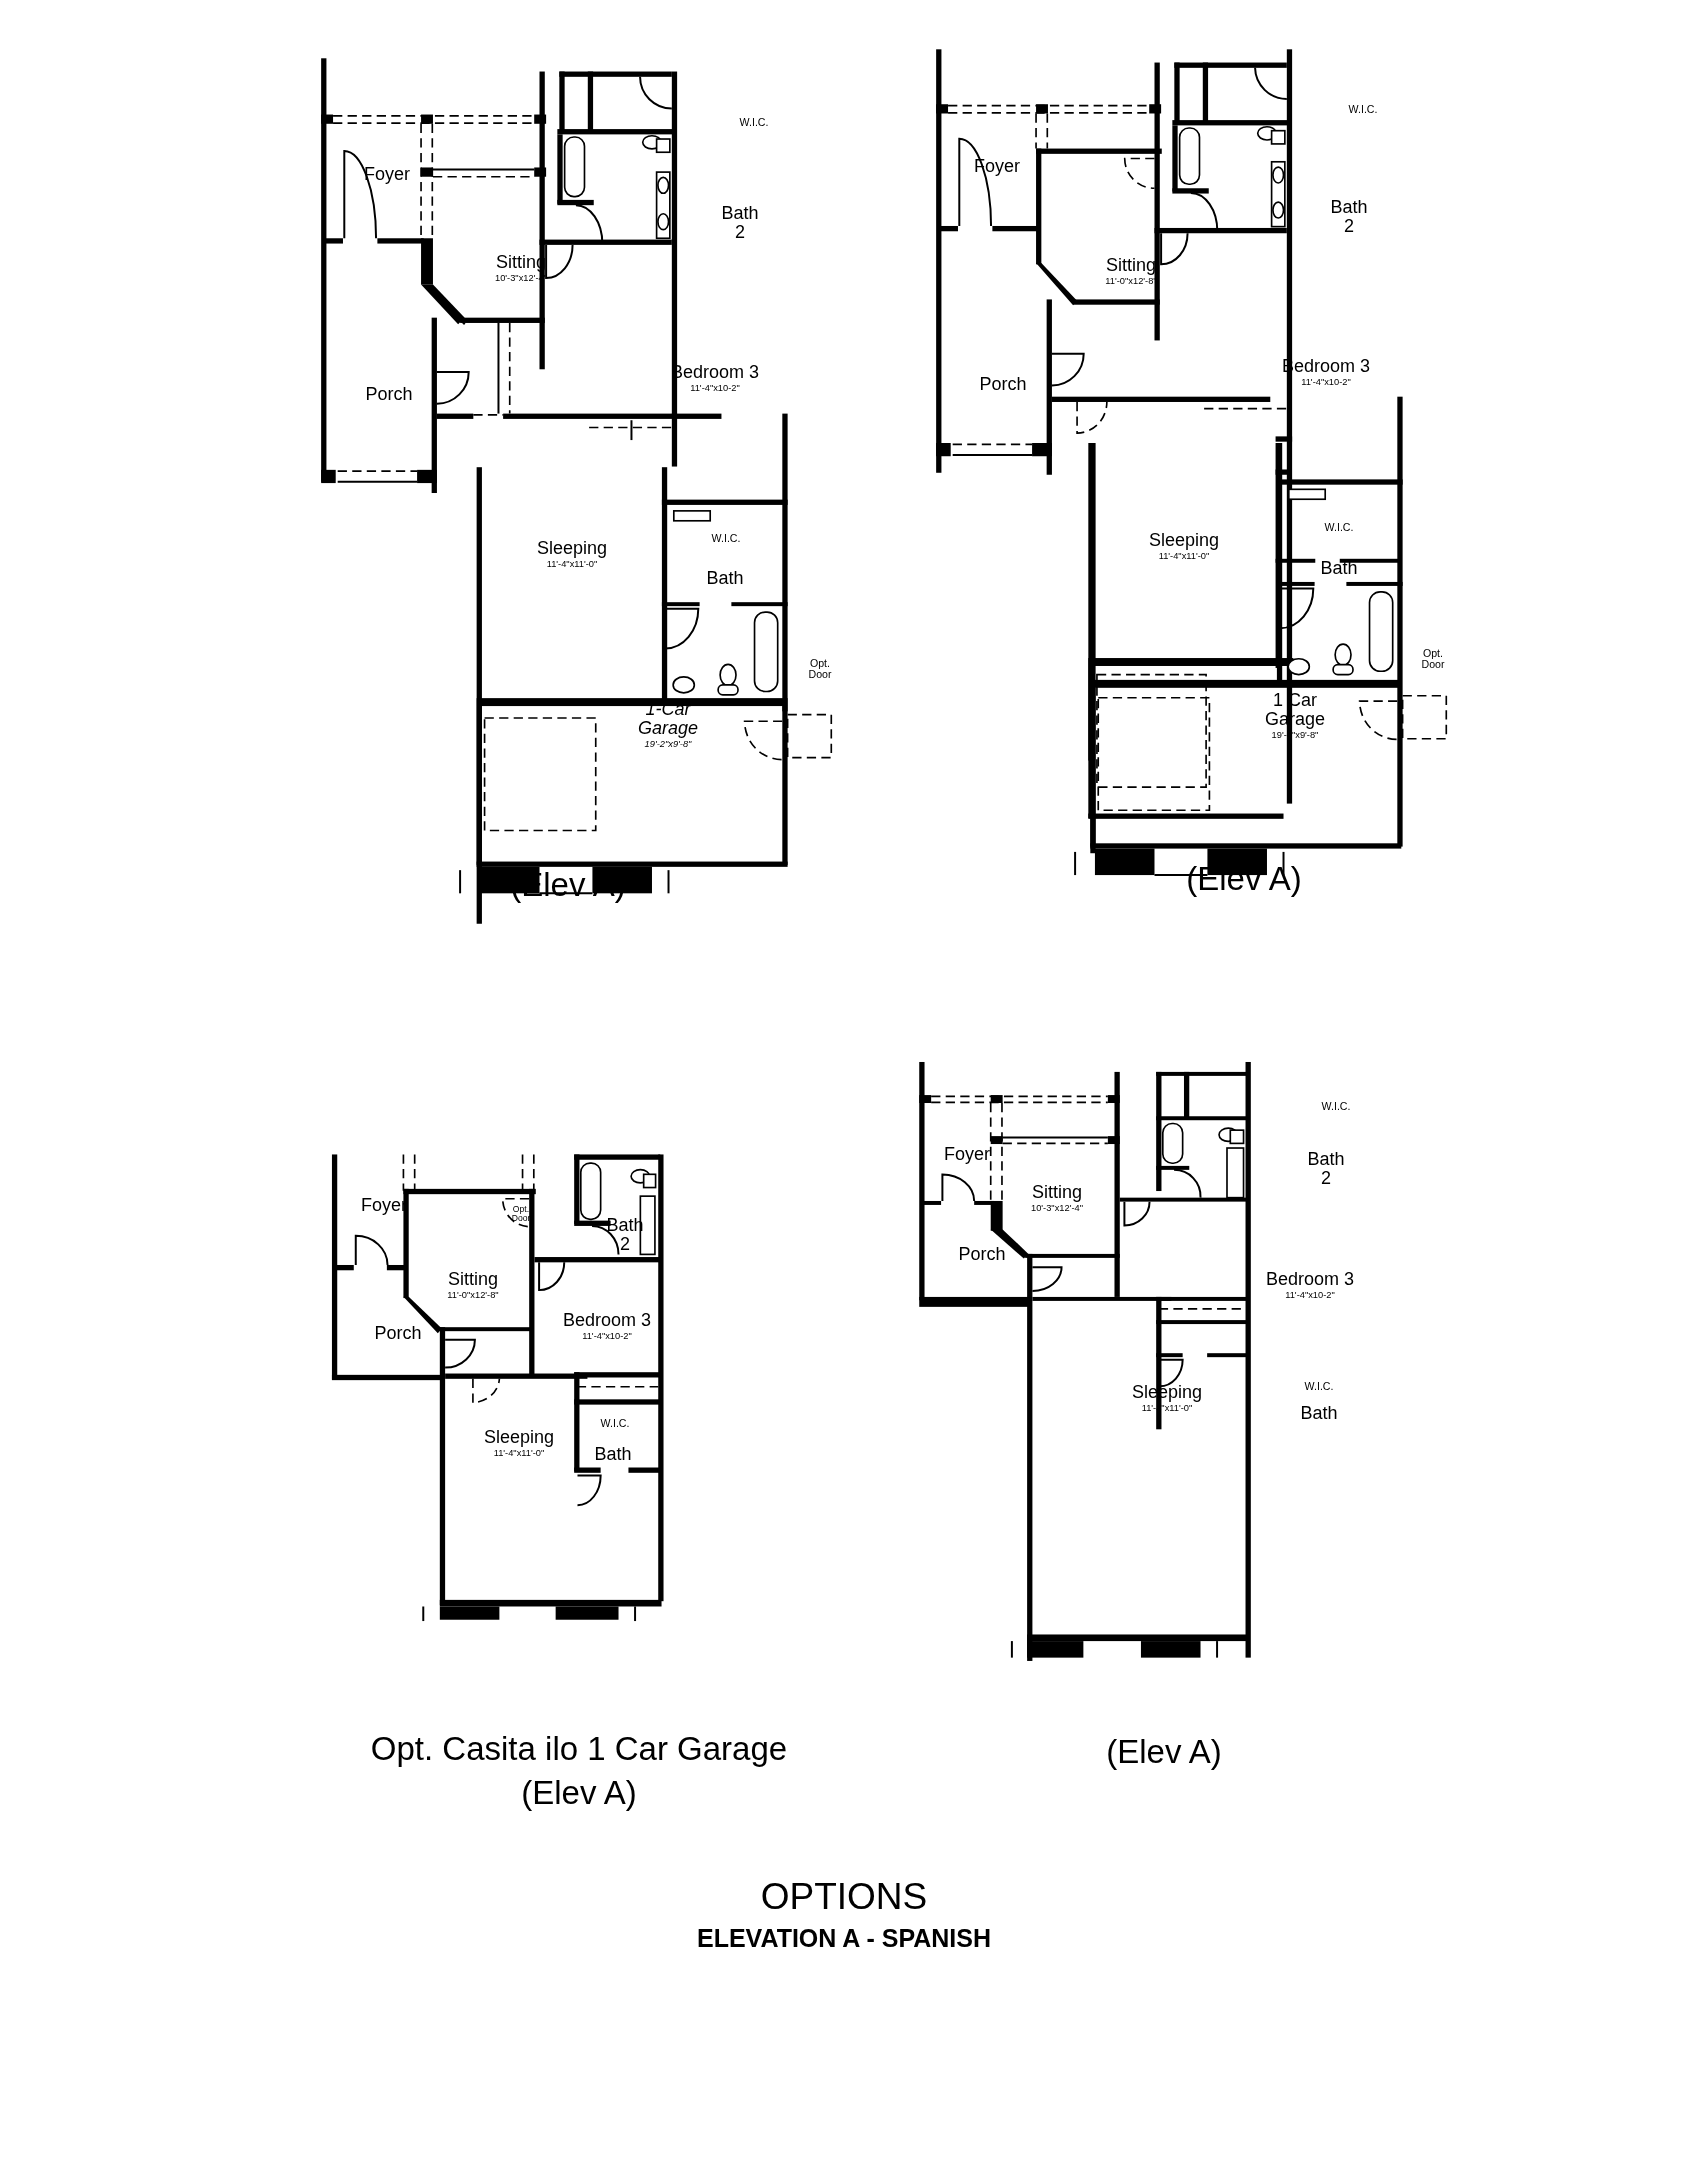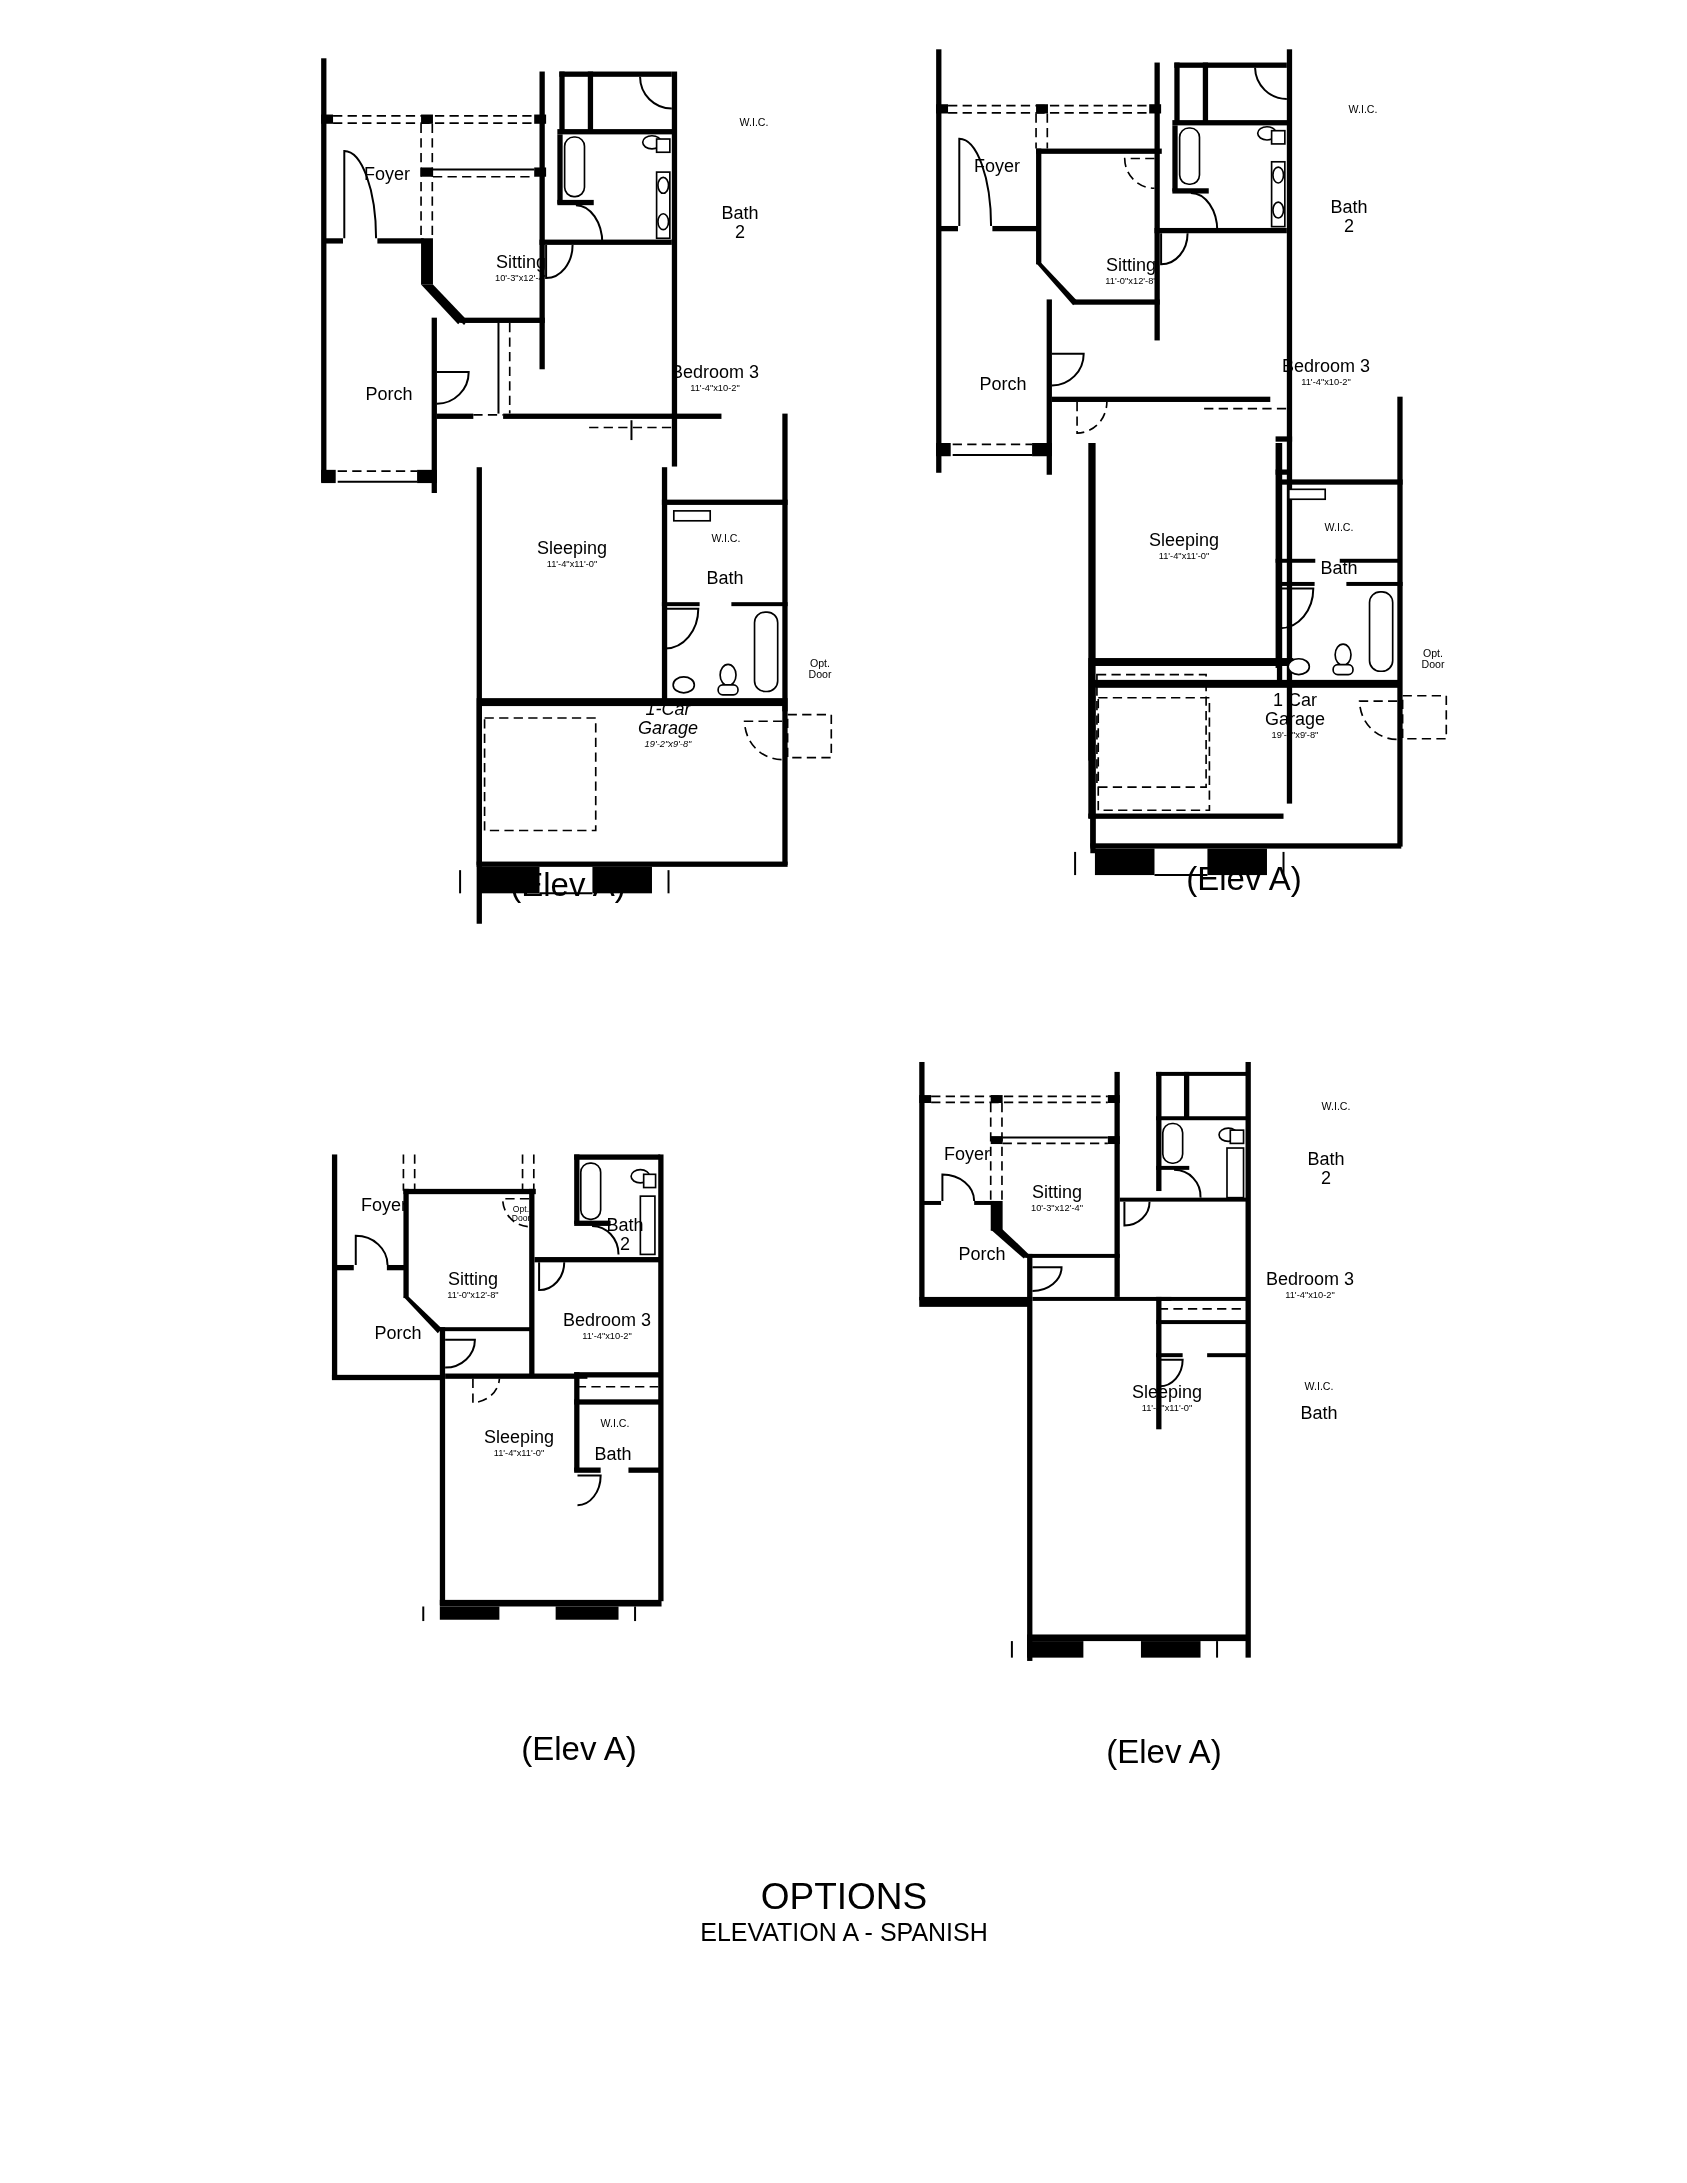--- a/index.html
+++ b/index.html
@@ -10,21 +10,21 @@
   .thin { stroke: #000; stroke-width: 3; fill: none; }
   .dash { stroke: #000; stroke-width: 2.5; fill: none; stroke-dasharray: 14 8; }
   .fix { stroke: #000; stroke-width: 2.5; fill: #fff; }
   .lbl { position: absolute; text-align: center; white-space: nowrap; transform: translateX(-50%); line-height: 1.05; }
   .room { font-size: 18px; }
   .dim { font-size: 9.3px; margin-top: 2.6px; }
   .small { font-size: 10.6px; }
   .caption { position: absolute; text-align: center; font-size: 33px; line-height: 44px; transform: translateX(-50%); white-space: nowrap; }
   .footer { position: absolute; left: 844px; transform: translateX(-50%); text-align: center; white-space: nowrap; }
   .footer .t1 { font-size: 37px; }
-  .footer .t2 { font-size: 25px; margin-top: 0; }
+  .footer .t2 { font-size: 25px; margin-top: 6px; font-weight: bold; }
 </style>
 </head>
 <body>
 
 <div class="plan" style="left:311px; top:53px; width:543px; height:794px;">
   <svg width="543" height="794" viewBox="0 0 820 1200">
 
     <rect class="wall" x="15" y="8" width="8" height="640"></rect>
 
     <rect class="wall" x="15" y="93" width="18" height="14"></rect>
@@ -411,20 +411,21 @@
   <div class="lbl room" style="left:413px; top:352px;">Bath</div>
 </div>
 
 <div class="caption" style="left:568px; top:863px;">
   <div>(Elev A)</div>
 </div>
 <div class="caption" style="left:1244px; top:857px;">
   <div>(Elev A)</div>
 </div>
 <div class="caption" style="left:579px; top:1727px;">
+  <div>Opt. Casita  ilo 1 Car Garage</div>
   <div>(Elev A)</div>
 </div>
 <div class="caption" style="left:1164px; top:1730px;">
   <div>(Elev A)</div>
 </div>
 
 <div class="footer" style="top:1876px;">
   <div class="t1">OPTIONS</div>
   <div class="t2">ELEVATION A - SPANISH</div>
 </div>

